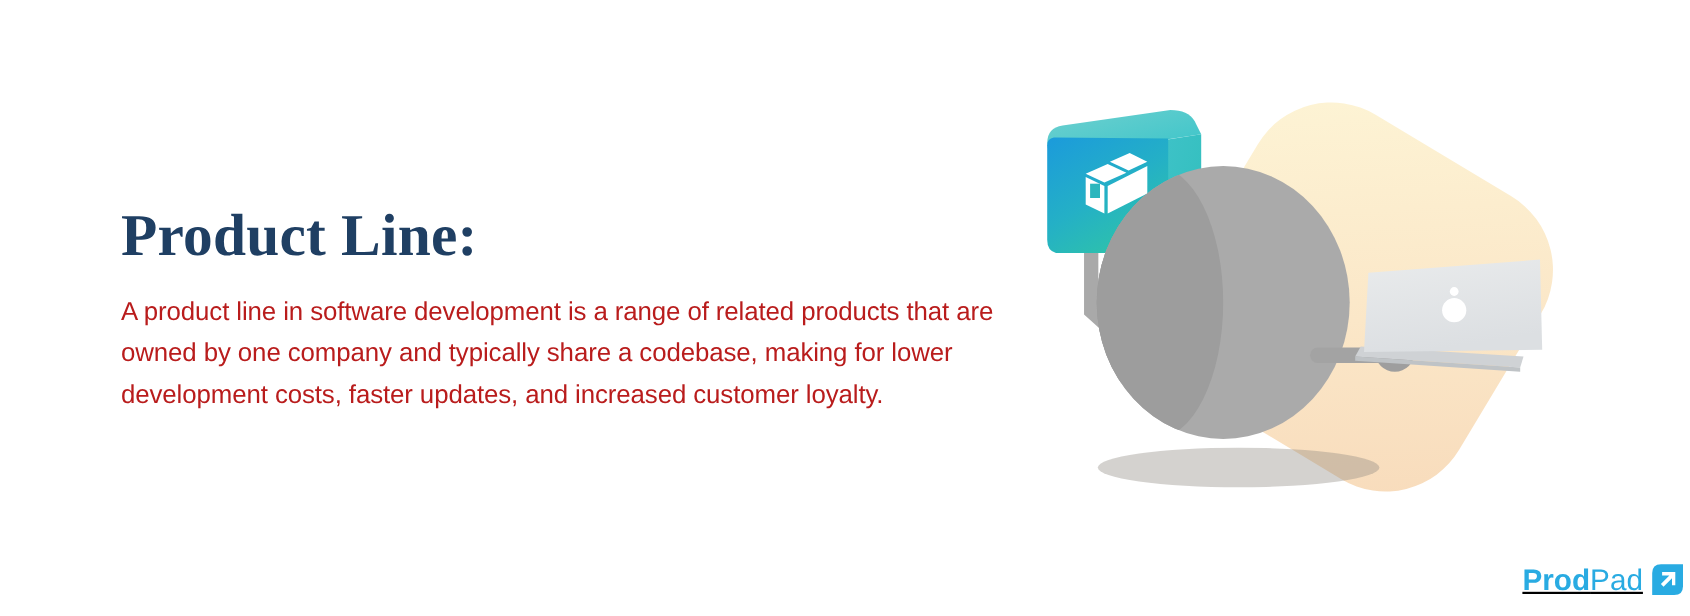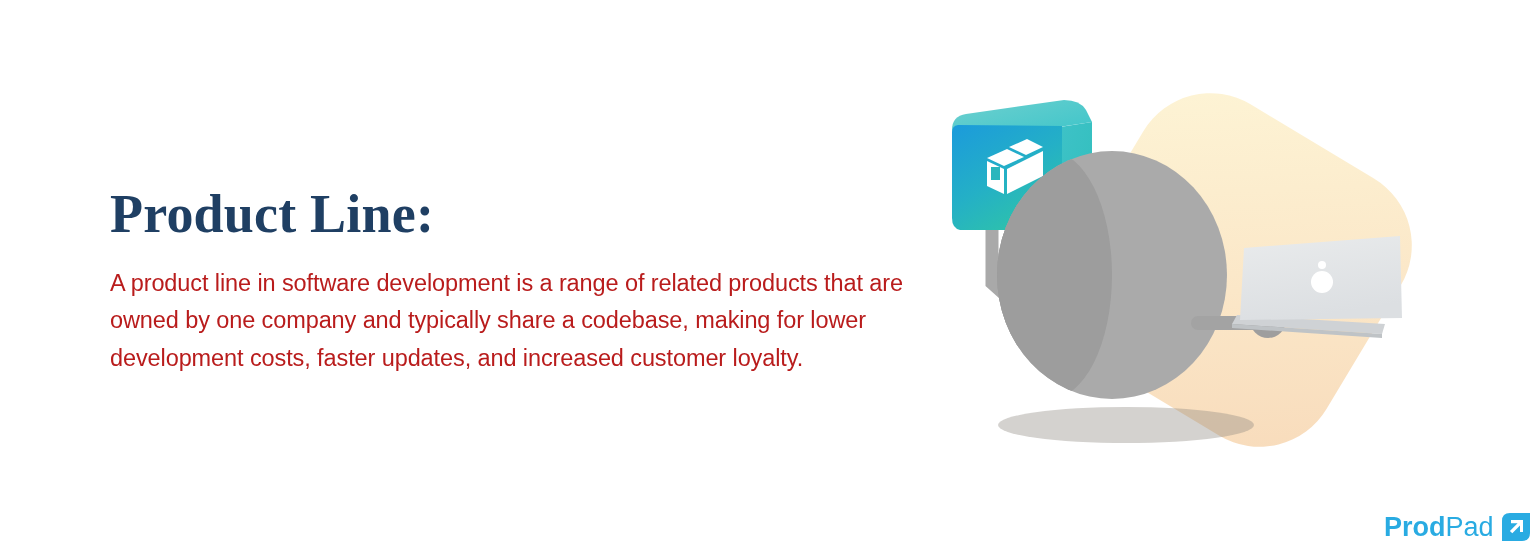--- a/index.html
+++ b/index.html
@@ -59,20 +59,21 @@
   }
 
   
   #logo {
     position: absolute;
     left: 1384px;
     top: 512px;
     display: flex;
     align-items: center;
     gap: 7px;
+    text-decoration: underline;
   }
   #logo-wordmark {
     font-family: "Liberation Sans", sans-serif;
     font-size: 27px;
     line-height: 1;
     white-space: nowrap;
     color: #29abe2;
   }
   #logo-word-prod { font-weight: bold; }
   #logo-word-pad  { font-weight: normal; }

